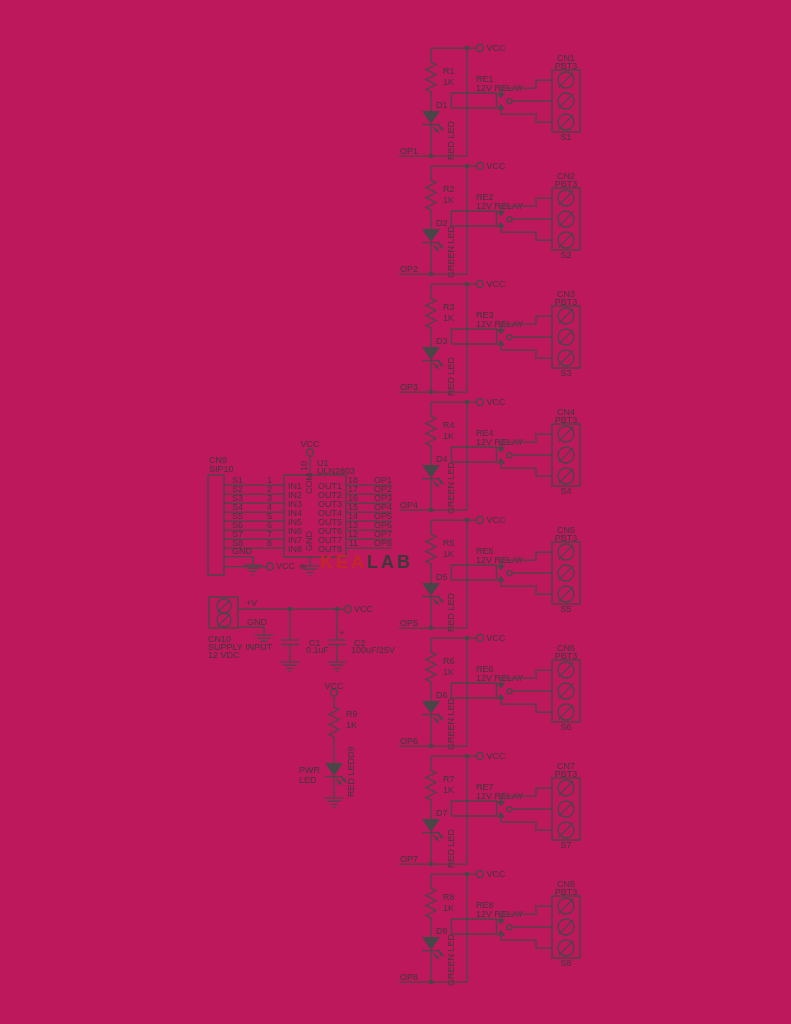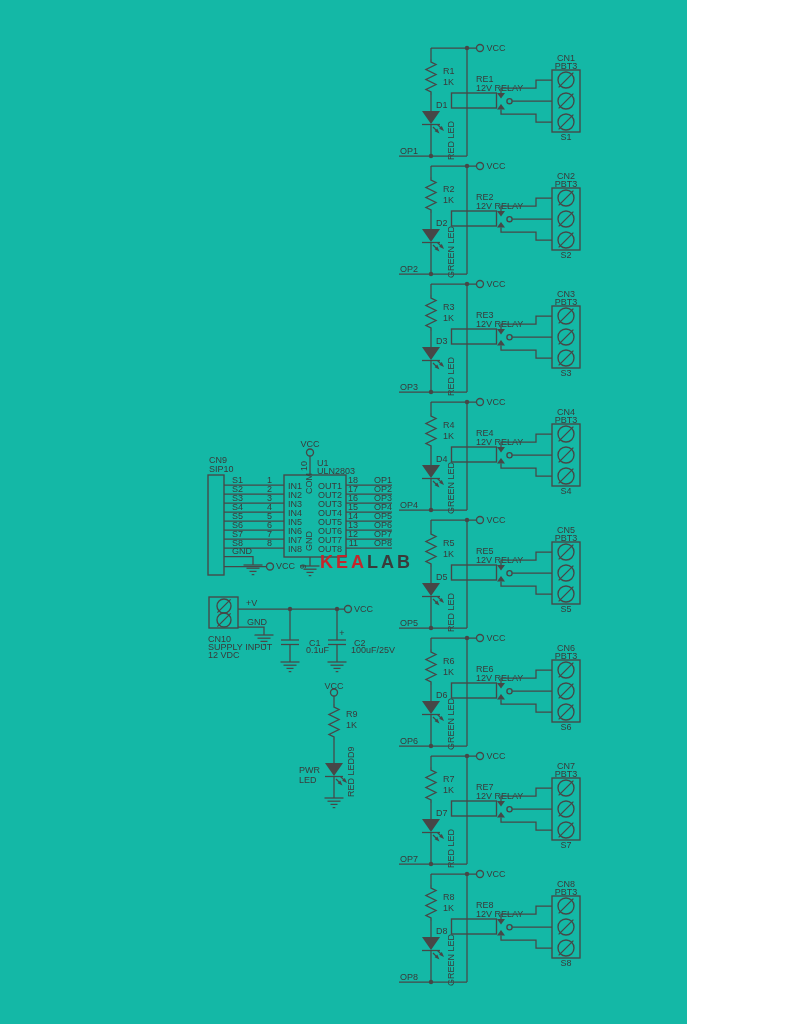--- a/index.html
+++ b/index.html
@@ -1,16 +1,16 @@
 <!DOCTYPE html>
 <html><head>
 <meta charset="utf-8">
 <style>
   html,body{margin:0;padding:0;background:#ffffff;}
-  .page{position:relative;width:687px;height:1024px;background:#14b8a6;overflow:hidden;
+  .page{position:relative;width:791px;height:1024px;background:#be185d;overflow:hidden;
         font-family:"Liberation Sans",sans-serif;}
   svg text{fill:#3a3a3a;font-family:"Liberation Sans",sans-serif;font-size:9px;}
   .wire{stroke:#474747;stroke-width:1.25;fill:none;}
   .sym{stroke:#474747;stroke-width:1.35;fill:none;}
   .fillsym{fill:#474747;stroke:none;}
   .logo-text{font-weight:bold;font-size:18px;letter-spacing:3px;}
 </style>
 </head>
 <body>
 

